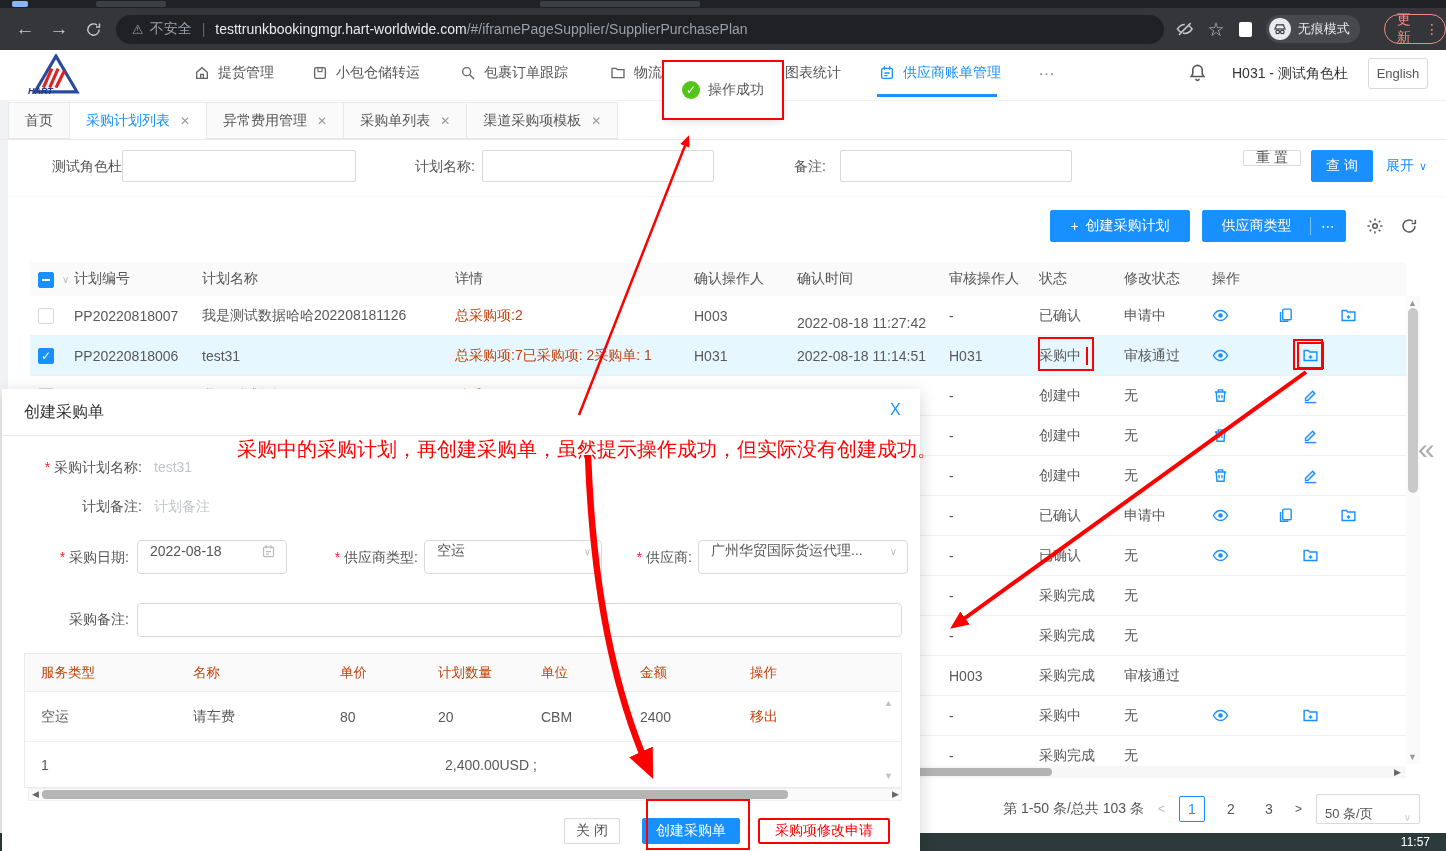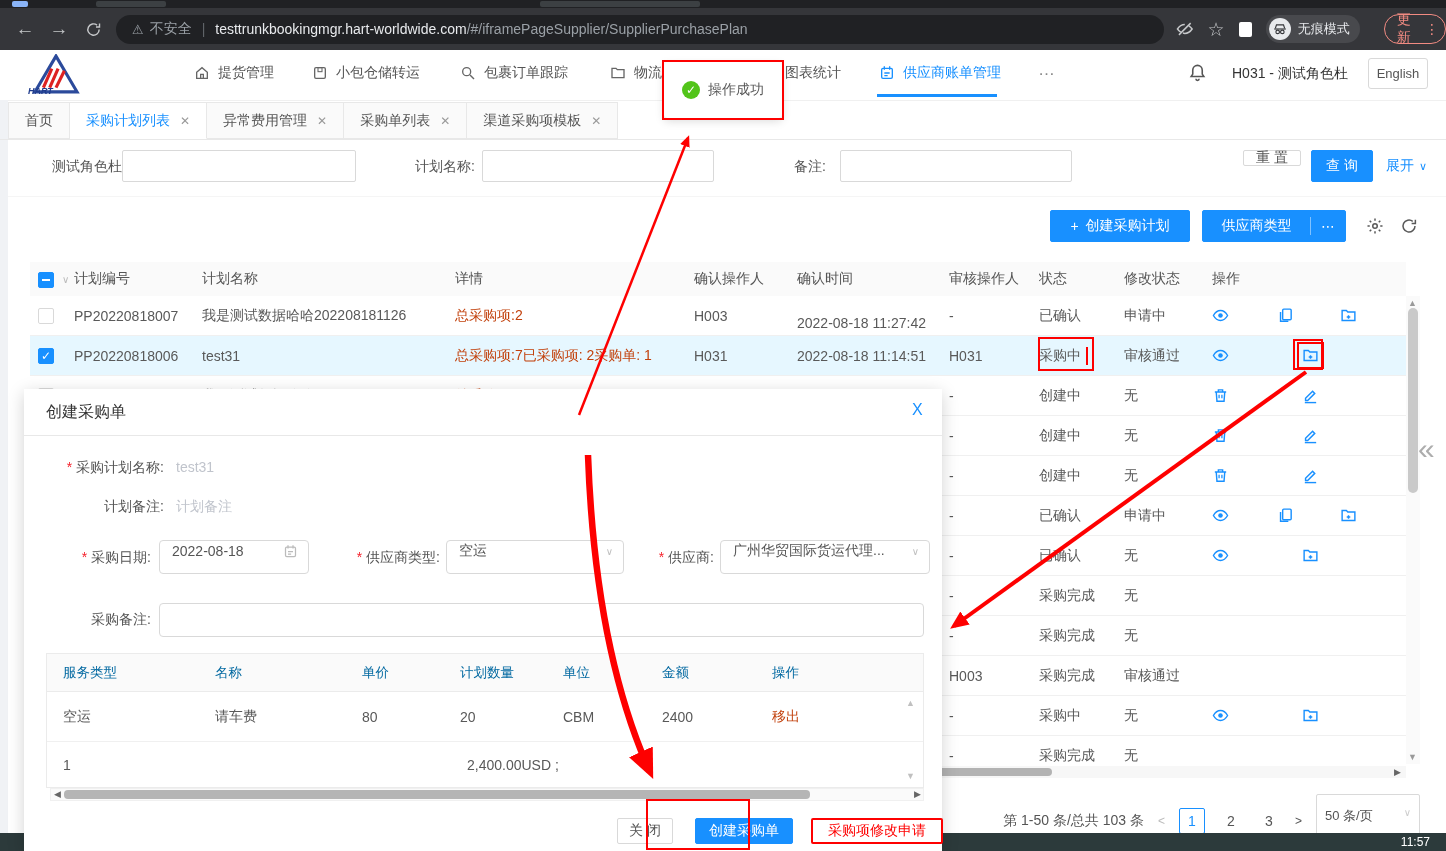--- a/index.html
+++ b/index.html
@@ -89,47 +89,47 @@
   .hscroll{left:30px;top:766px;width:1376px;height:12px;background:#f7f7f7;}
   .hthumb{left:36px;top:768px;width:1016px;height:8px;background:#b3b3b3;border-radius:4px;}
   .harrow{top:767px;color:#666;font-size:9px;}
 
   
   .pager{right:26px;top:794px;display:flex;align-items:center;gap:14px;font-size:14px;color:#555;}
   .pgnum{min-width:24px;height:24px;display:flex;align-items:center;justify-content:center;border-radius:2px;}
   .pgnum.cur{border:1px solid #1890ff;color:#1890ff;background:#fff;}
   .pgarrow{color:#bbb;font-size:12px;}
   .pgarrow.next{color:#555;}
-  .sizesel{width:86px;height:28px;border:1px solid #d9d9d9;border-radius:2px;display:flex;align-items:flex-start;justify-content:space-between;padding:12px 8px;font-size:13px;color:#555;background:#fff;}
+  .sizesel{width:86px;height:28px;border:1px solid #d9d9d9;border-radius:2px;display:flex;align-items:flex-end;justify-content:space-between;padding:0 8px;font-size:13px;color:#555;background:#fff;}
   .sizesel .car{color:#ccc;font-size:10px;}
 
   
   .taskbar{left:0;top:833px;width:1446px;height:18px;background:#2c3a3b;color:#fff;font-size:12px;display:flex;align-items:center;justify-content:flex-end;padding-right:16px;box-sizing:border-box;}
 
   
-  .modal{left:24px;top:389px;width:918px;height:462px;background:#fff;box-shadow:0 4px 16px rgba(0,0,0,.18);z-index:50;}
+  .modal{left:2px;top:389px;width:918px;height:462px;background:#fff;box-shadow:0 4px 16px rgba(0,0,0,.18);z-index:50;}
   .mtitle{left:22px;top:13px;font-size:16px;color:#333;}
   .mclose{left:888px;top:12px;font-size:16px;color:#1890ff;}
   .mheadline{left:0;top:46px;width:918px;height:1px;background:#e8e8e8;}
   .mlabel{font-size:14px;color:#555;text-align:right;white-space:nowrap;}
   .req{color:#f5222d;margin-right:4px;}
   .mval{font-size:14px;color:#c0c4cc;white-space:nowrap;}
   .mbox{height:34px;border:1px solid #d9d9d9;border-radius:4px;background:#fff;display:flex;align-items:center;padding:0 10px 12px 12px;font-size:14px;color:#555;box-sizing:border-box;justify-content:space-between;white-space:nowrap;}
   .mbox .car{color:#bfbfbf;font-size:10px;margin-left:8px;}
   .mbox .cal{width:15px;height:15px;color:#bbb;flex:0 0 auto;}
   .mtable{left:22px;top:264px;width:878px;border:1px solid #ebebeb;box-sizing:border-box;}
-  .mthead{height:37px;background:#fafafa;border-bottom:1px solid #ebebeb;position:relative;font-size:13.5px;color:#0369a1;}
+  .mthead{height:37px;background:#fafafa;border-bottom:1px solid #ebebeb;position:relative;font-size:13.5px;color:#c2410c;}
   .mtrow1{height:49px;border-bottom:1px solid #f0f0f0;position:relative;font-size:14px;color:#595959;}
   .mtrow2{height:45px;position:relative;font-size:14px;color:#595959;}
   .mcol{position:absolute;top:50%;transform:translateY(-50%);white-space:nowrap;}
   .miniarrow{position:absolute;right:8px;color:#c0c0c0;font-size:9px;}
   .mhscroll{left:26px;top:399px;width:874px;height:13px;background:#fafafa;border:1px solid #f0f0f0;box-sizing:border-box;}
   .mhthumb{left:40px;top:401px;width:746px;height:9px;background:#b5b5b5;border-radius:4px;}
   .mharrow{top:400px;color:#666;font-size:9px;}
-  .mbtn{top:429px;height:26px;margin-left:31px;}
+  .mbtn{top:429px;height:26px;}
   .mbtn.danger{border:2px solid #fe0000;background:#fff;color:#fe0000;}
 
   
   .toast{left:664px;top:62px;width:118px;height:56px;background:#fff;border-radius:4px;box-shadow:0 3px 10px rgba(0,0,0,.15);display:flex;align-items:center;justify-content:center;gap:8px;z-index:95;}
   .toastcheck{width:18px;height:18px;border-radius:50%;background:#52c41a;color:#fff;font-size:12px;display:flex;align-items:center;justify-content:center;}
   .toasttext{font-size:14px;color:#595959;}
 
   
   .annlayer{left:0;top:0;width:1446px;height:851px;z-index:120;pointer-events:none;}
   .ann-box{position:absolute;border:2px solid #fe0000;box-sizing:border-box;}
@@ -667,20 +667,21 @@
     <div class="abs btn plain mbtn" style="left:562px;width:56px">关 闭</div>
     <div class="abs btn primary mbtn" style="left:640px;width:98px">创建采购单</div>
     <div class="abs btn danger mbtn" style="left:756px;width:132px">采购项修改申请</div>
   </div>
 
   <div class="abs toast">
     <span class="toastcheck">✓</span>
     <span class="toasttext">操作成功</span>
   </div>
 
+  <div class="abs rednote">采购中的采购计划，再创建采购单，虽然提示操作成功，但实际没有创建成功。</div>
 
   <div class="ann-box" style="left:662px;top:60px;width:122px;height:60px;z-index:121"></div>
   <div class="ann-box" style="left:1038px;top:337px;width:56px;height:34px;z-index:121"></div>
   <div class="ann-box" style="left:1293px;top:339px;width:30px;height:31px;z-index:121"></div>
   <div class="ann-box" style="left:646px;top:799px;width:104px;height:51px;z-index:121"></div>
 
   <svg class="abs annlayer">
     <defs>
       <marker id="ah" markerWidth="5" markerHeight="5" refX="3.4" refY="2" orient="auto">
         <path d="M0,0 L4.6,2 L0,4 Z" fill="#fe0000"></path>

